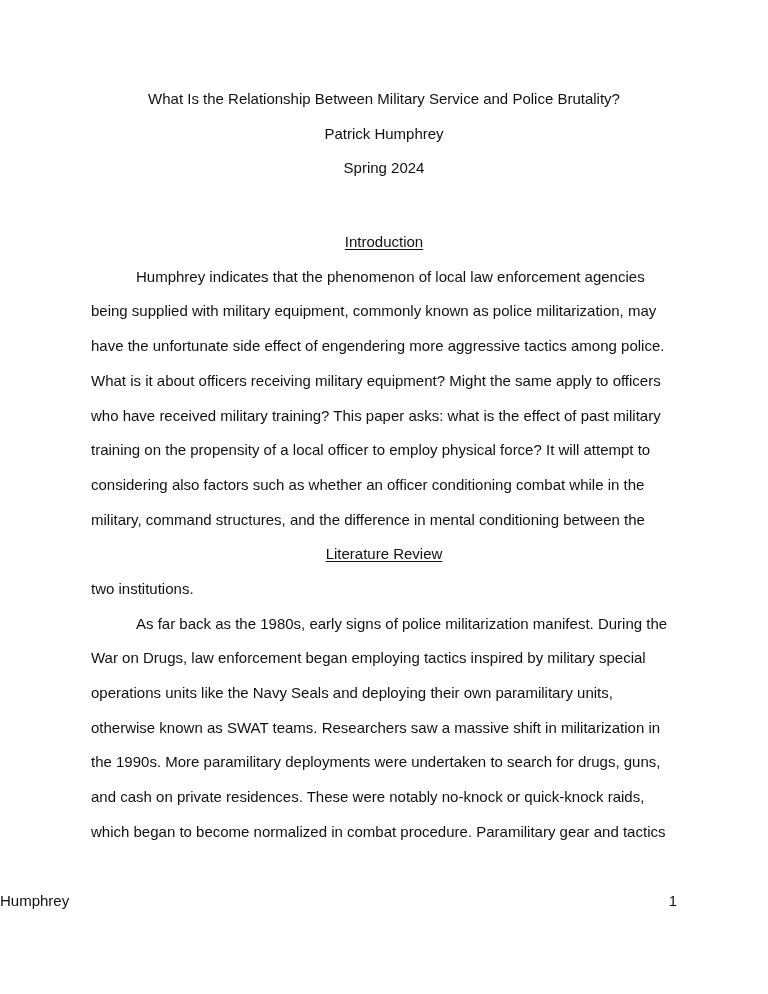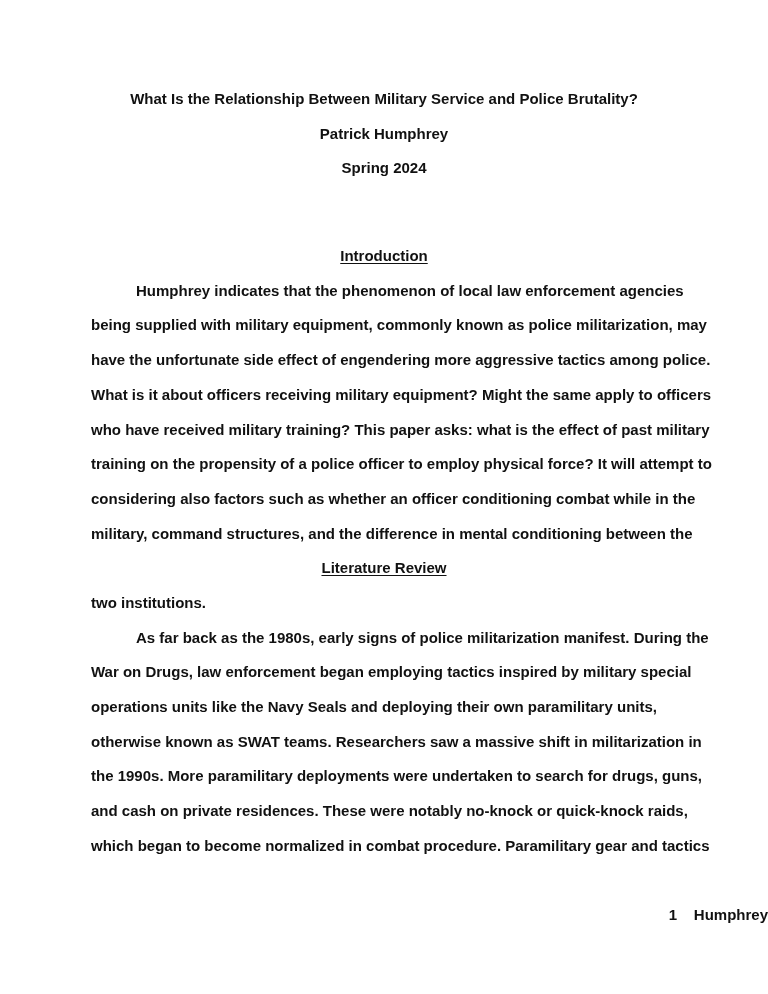--- a/index.html
+++ b/index.html
@@ -16,52 +16,51 @@
   }
   .page {
     position: relative;
     width: 768px;
     height: 762px;
     background: #ffffff;
     box-sizing: border-box;
     padding: 82px 91px 0 91px;
     font-size: 15px;
     line-height: 34.7px;
-    font-weight: bold;
   }
   .line {
     white-space: nowrap;
     height: 34.7px;
   }
   .centered {
     text-align: center;
   }
   .heading {
     text-align: center;
   }
   .heading span {
     text-decoration: underline;
     text-underline-offset: 2px;
   }
   .indent {
     text-indent: 45px;
   }
   .spacer-before {
-    margin-top: 53px;
+    margin-top: 39px;
   }
   .footer-row {
     position: relative;
     margin-top: 34.7px;
     height: 34.7px;
   }
   .footer-center {
     position: absolute;
     left: -91px;
     right: -91px;
-    text-align: right;
+    text-align: left;
   }
   .footer-page {
     position: absolute;
     right: 0;
     top: 0;
   }
 </style>
 </head>
 <body>
 
@@ -72,21 +71,21 @@
   <div class="line centered">Spring 2024</div>
 
   <div class="line heading spacer-before">
     <span>Introduction</span>
   </div>
   <div class="line indent">Humphrey indicates that the phenomenon of local law enforcement agencies</div>
   <div class="line">being supplied with military equipment, commonly known as police militarization, may</div>
   <div class="line">have the unfortunate side effect of engendering more aggressive tactics among police.</div>
   <div class="line">What is it about officers receiving military equipment? Might the same apply to officers</div>
   <div class="line">who have received military training? This paper asks: what is the effect of past military</div>
-  <div class="line">training on the propensity of a police officer to employ physical force? It will attempt to</div>
+  <div class="line">training on the propensity of a local officer to employ physical force? It will attempt to</div>
   <div class="line">considering also factors such as whether an officer conditioning combat while in the</div>
   <div class="line">military, command structures, and the difference in mental conditioning between the</div>
   <div class="line heading">
     <span>Literature Review</span>
   </div>
 
   <div class="line">two institutions.</div>
   <div class="line indent">As far back as the 1980s, early signs of police militarization manifest. During the</div>
   <div class="line">War on Drugs, law enforcement began employing tactics inspired by military special</div>
   <div class="line">operations units like the Navy Seals and deploying their own paramilitary units,</div>

